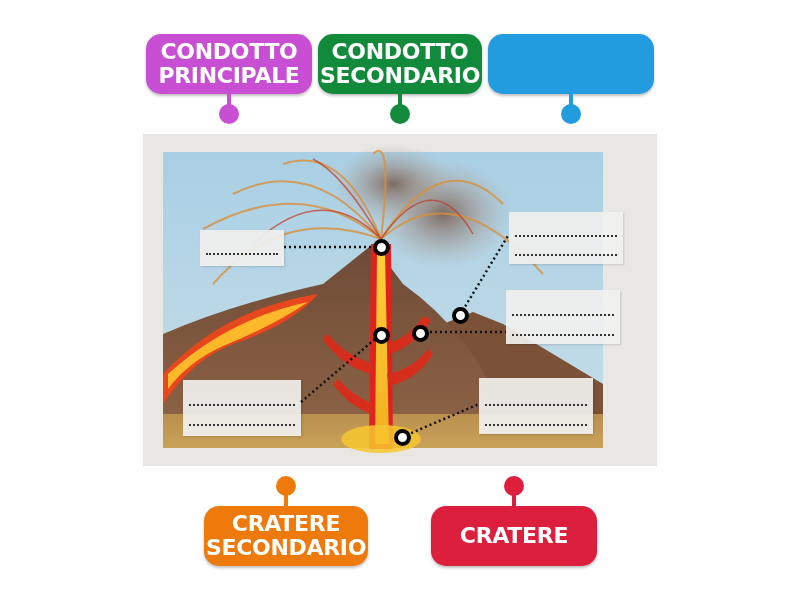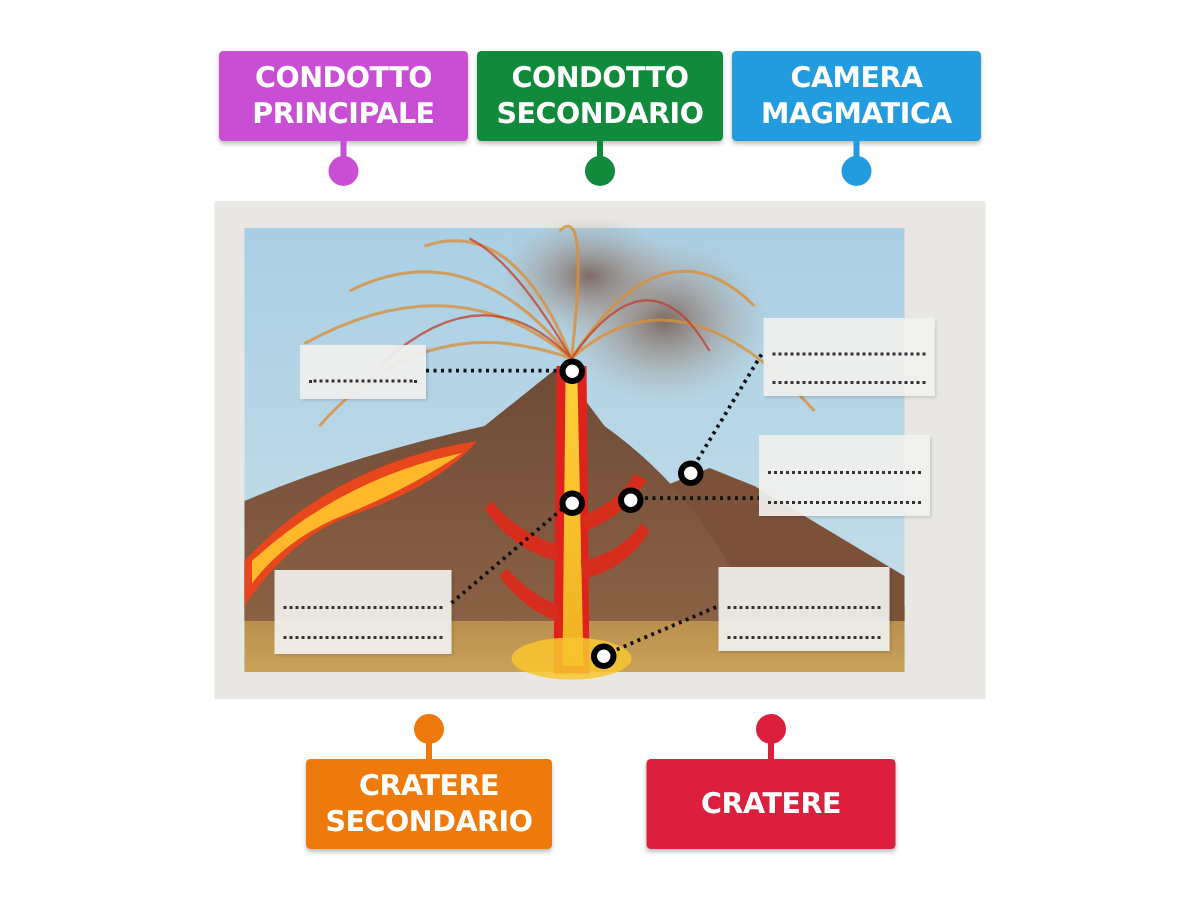--- a/index.html
+++ b/index.html
@@ -1,22 +1,22 @@
 <!DOCTYPE html>
 <html><head>
   <meta charset="utf-8">
   <style>
     * { box-sizing: border-box; margin: 0; padding: 0; }
     html, body { width: 800px; height: 600px; background: #ffffff; overflow: hidden; font-family: "DejaVu Sans", "Liberation Sans", sans-serif; }
     #stage { position: relative; width: 800px; height: 600px; }
 
     .label {
-      position: absolute; border-radius: 3px; color: #fff; font-weight: bold;
+      position: absolute; border-radius: 15px; color: #fff; font-weight: bold;
       text-align: center; display: flex; align-items: center; justify-content: center;
-      font-size: 19px; line-height: 24px; letter-spacing: -0.3px; cursor: grab;
+      font-size: 22px; line-height: 24px; letter-spacing: -0.3px; cursor: grab;
       box-shadow: 0 2px 3px rgba(0,0,0,0.25);
       white-space: pre-line;
     }
     .label .txt { display: block; }
     .stem { position: absolute; width: 4px; height: 14px; left: 50%; margin-left: -2px; }
     .pin { position: absolute; width: 20px; height: 20px; border-radius: 50%; left: 50%; margin-left: -10px; }
     .label.top .stem { top: 100%; }
     .label.top .pin { top: calc(100% + 10px); }
     .label.bottom .stem { bottom: 100%; }
     .label.bottom .pin { bottom: calc(100% + 10px); }
@@ -41,22 +41,20 @@
   </div>
 
   <div class="label top" id="lbl1" style="left: 318px; top: 34px; width: 164px; height: 60px; background: rgb(18, 138, 60);">
     <span class="txt">CONDOTTO
 SECONDARIO</span>
     <div class="stem" style="background: rgb(18, 138, 60);"></div>
     <div class="pin" style="background: rgb(18, 138, 60);"></div>
   </div>
 
   <div class="label top" id="lbl2" style="left: 488px; top: 34px; width: 166px; height: 60px; background: rgb(34, 155, 223);">
-    <span class="txt">CAMERA
-MAGMATICA</span>
     <div class="stem" style="background: rgb(34, 155, 223);"></div>
     <div class="pin" style="background: rgb(34, 155, 223);"></div>
   </div>
 
   <div id="photo">
     <svg width="514" height="332" viewBox="0 0 514 332">
       <defs>
         <linearGradient id="sky" x1="0" y1="0" x2="0" y2="1">
           <stop offset="0" stop-color="#a9cfe4"></stop>
           <stop offset="1" stop-color="#c8dfe9"></stop>

